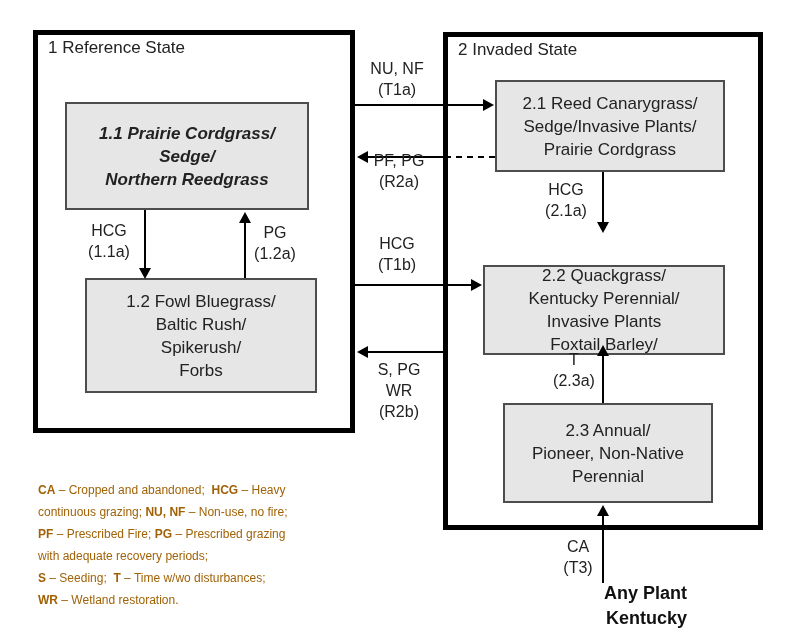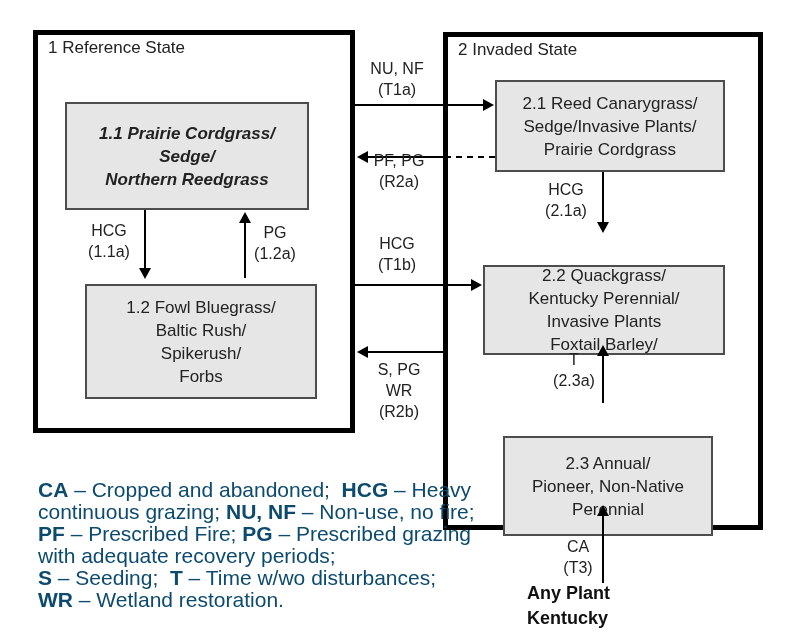--- a/index.html
+++ b/index.html
@@ -16,24 +16,24 @@
   .state-title { position:absolute; font-size:17px; color:#222; white-space:nowrap; }
   #ref-title { left:48px; top:38px;text-align:right; }
   #inv-title { left:458px; top:40px; }
   
   .cbox {
     position:absolute; background:#e6e6e6; border:2px solid #4d4d4d;
     display:flex; flex-direction:column; justify-content:center;
     text-align:center; font-size:17px; line-height:23px; color:#222;
   }
   #b11 { left:65px; top:102px; width:244px; height:108px; font-weight:bold; font-style:italic; }
-  #b12 { left:85px; top:284px; width:232px; height:115px; }
+  #b12 { left:85px; top:278px; width:232px; height:115px; }
   #b21 { left:495px; top:80px;  width:230px; height:92px; }
   #b22 { left:483px; top:233px; width:242px; height:90px;margin-top:32px; }
-  #b23 { left:503px; top:403px; width:210px; height:100px;margin-top:33px; }
+  #b23 { left:503px; top:403px; width:210px; height:100px; }
   
   .hline { position:absolute; height:2px; background:#000; }
   .vline { position:absolute; width:2px;  background:#000; }
   .dline { position:absolute; height:0; border-top:2px dashed #000; }
   
   .ah { position:absolute; width:0; height:0; }
   .ah-right { border-top:6px solid transparent; border-bottom:6px solid transparent; border-left:11px solid #000; }
   .ah-left  { border-top:6px solid transparent; border-bottom:6px solid transparent; border-right:11px solid #000; }
   .ah-down  { border-left:6px solid transparent; border-right:6px solid transparent; border-top:11px solid #000; }
   .ah-up    { border-left:6px solid transparent; border-right:6px solid transparent; border-bottom:11px solid #000; }
@@ -41,23 +41,23 @@
   .alabel { position:absolute; text-align:center; font-size:16px; line-height:21px; color:#222; white-space:nowrap; }
   #lab-t1a  { left:355px; width:84px;  top:58px;  }
   #lab-r2a  { left:357px; width:84px;  top:150px; }
   #lab-t1b  { left:355px; width:84px;  top:233px; }
   #lab-r2b  { left:357px; width:84px;  top:359px; }
   #lab-11a  { left:69px;  width:80px;  top:220px; }
   #lab-12a  { left:235px; width:80px;  top:222px; }
   #lab-21a  { left:526px; width:80px;  top:179px; }
   #lab-23a  { left:534px; width:80px;  top:349px; }
   #lab-t3   { left:538px; width:80px;  top:536px; }
-  #any-plant { left:527px; width:160px; top:581px; font-weight:bold; font-size:18px; line-height:25px; text-align:left; position:absolute; color:#111; }
+  #any-plant { left:527px; width:160px; top:581px; font-weight:bold; font-size:18px; line-height:25px; text-align:right; position:absolute; color:#111; }
   
-  .legend { position:absolute; left:38px; top:479px; font-size:21px; line-height:22px; color:#0c4a6e; }
+  .legend { position:absolute; left:38px; top:479px; font-size:12px; line-height:22px; color:#a16207; }
   .legend-line { white-space:pre; }
   .legend .b { font-weight:bold; }
 </style>
 </head>
 <body>
 
 <div class="canvas">
 
   <div class="state-box" id="ref-box"></div>
   <div class="state-box" id="inv-box"></div>

